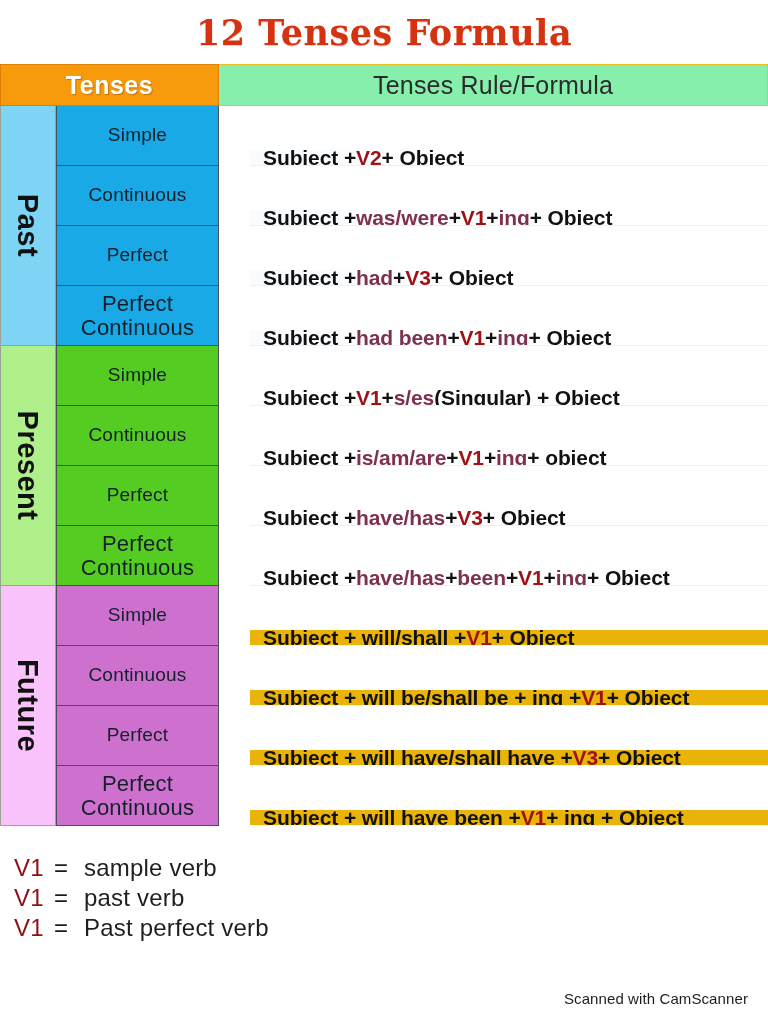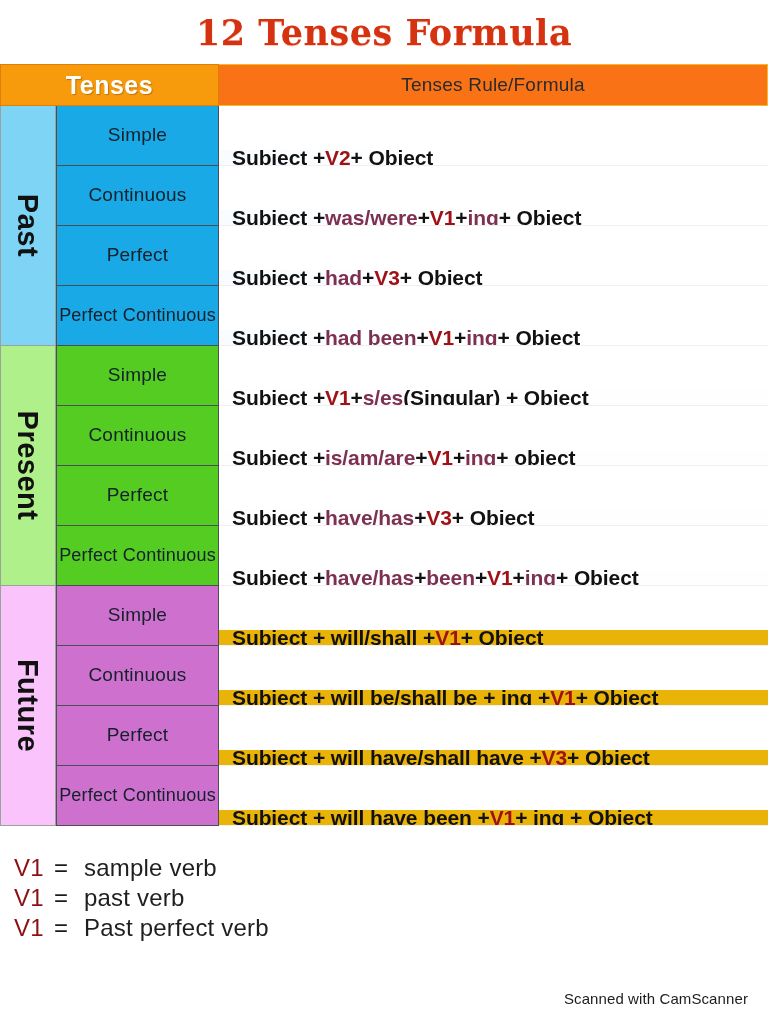--- a/index.html
+++ b/index.html
@@ -54,29 +54,29 @@
     align-items: center;
     justify-content: center;
     color: #ffffff;
     font-size: 25px;
     font-weight: 700;
     letter-spacing: 0.5px;
     text-shadow: 1px 1px 1px rgba(150,80,0,0.55);
   }
   .hdr-rule {
     flex: 1;
-    background: #f97316;
+    background: #86efac;
     border: 1px solid #F0BE20;
     border-left: none;
     box-sizing: border-box;
     display: flex;
     align-items: center;
     justify-content: center;
     color: #2b2b2b;
-    font-size: 19px;
+    font-size: 25px;
     font-weight: 400;
     letter-spacing: 0.2px;
   }
 
   
   .grp {
     display: flex;
     width: 768px;
     box-sizing: border-box;
   }
@@ -101,37 +101,38 @@
   }
   .grp-rows {
     flex: 1;
     display: flex;
     flex-direction: column;
   }
   .row {
     display: flex;
     height: 60px;
     box-sizing: border-box;
+    gap: 31px;
   }
   .row-name {
     width: 163px;
     flex: 0 0 163px;
     box-sizing: border-box;
     border: 1px solid #4a4f55;
     border-top: none;
     display: flex;
     align-items: center;
     justify-content: center;
     text-align: center;
     font-size: 19px;
     color: #14202a;
     line-height: 1.08;
     letter-spacing: 0.2px;
   }
-  .row-name.two-line { font-size: 18px; }
+  .row-name.two-line { font-size: 22px; }
   .row-formula {
     flex: 1;
     box-sizing: border-box;
     display: flex;
     align-items: center;
     padding-left: 13px;
     font-size: 21px;
     font-weight: 700;
     color: #0c0c0c;
     white-space: nowrap;

